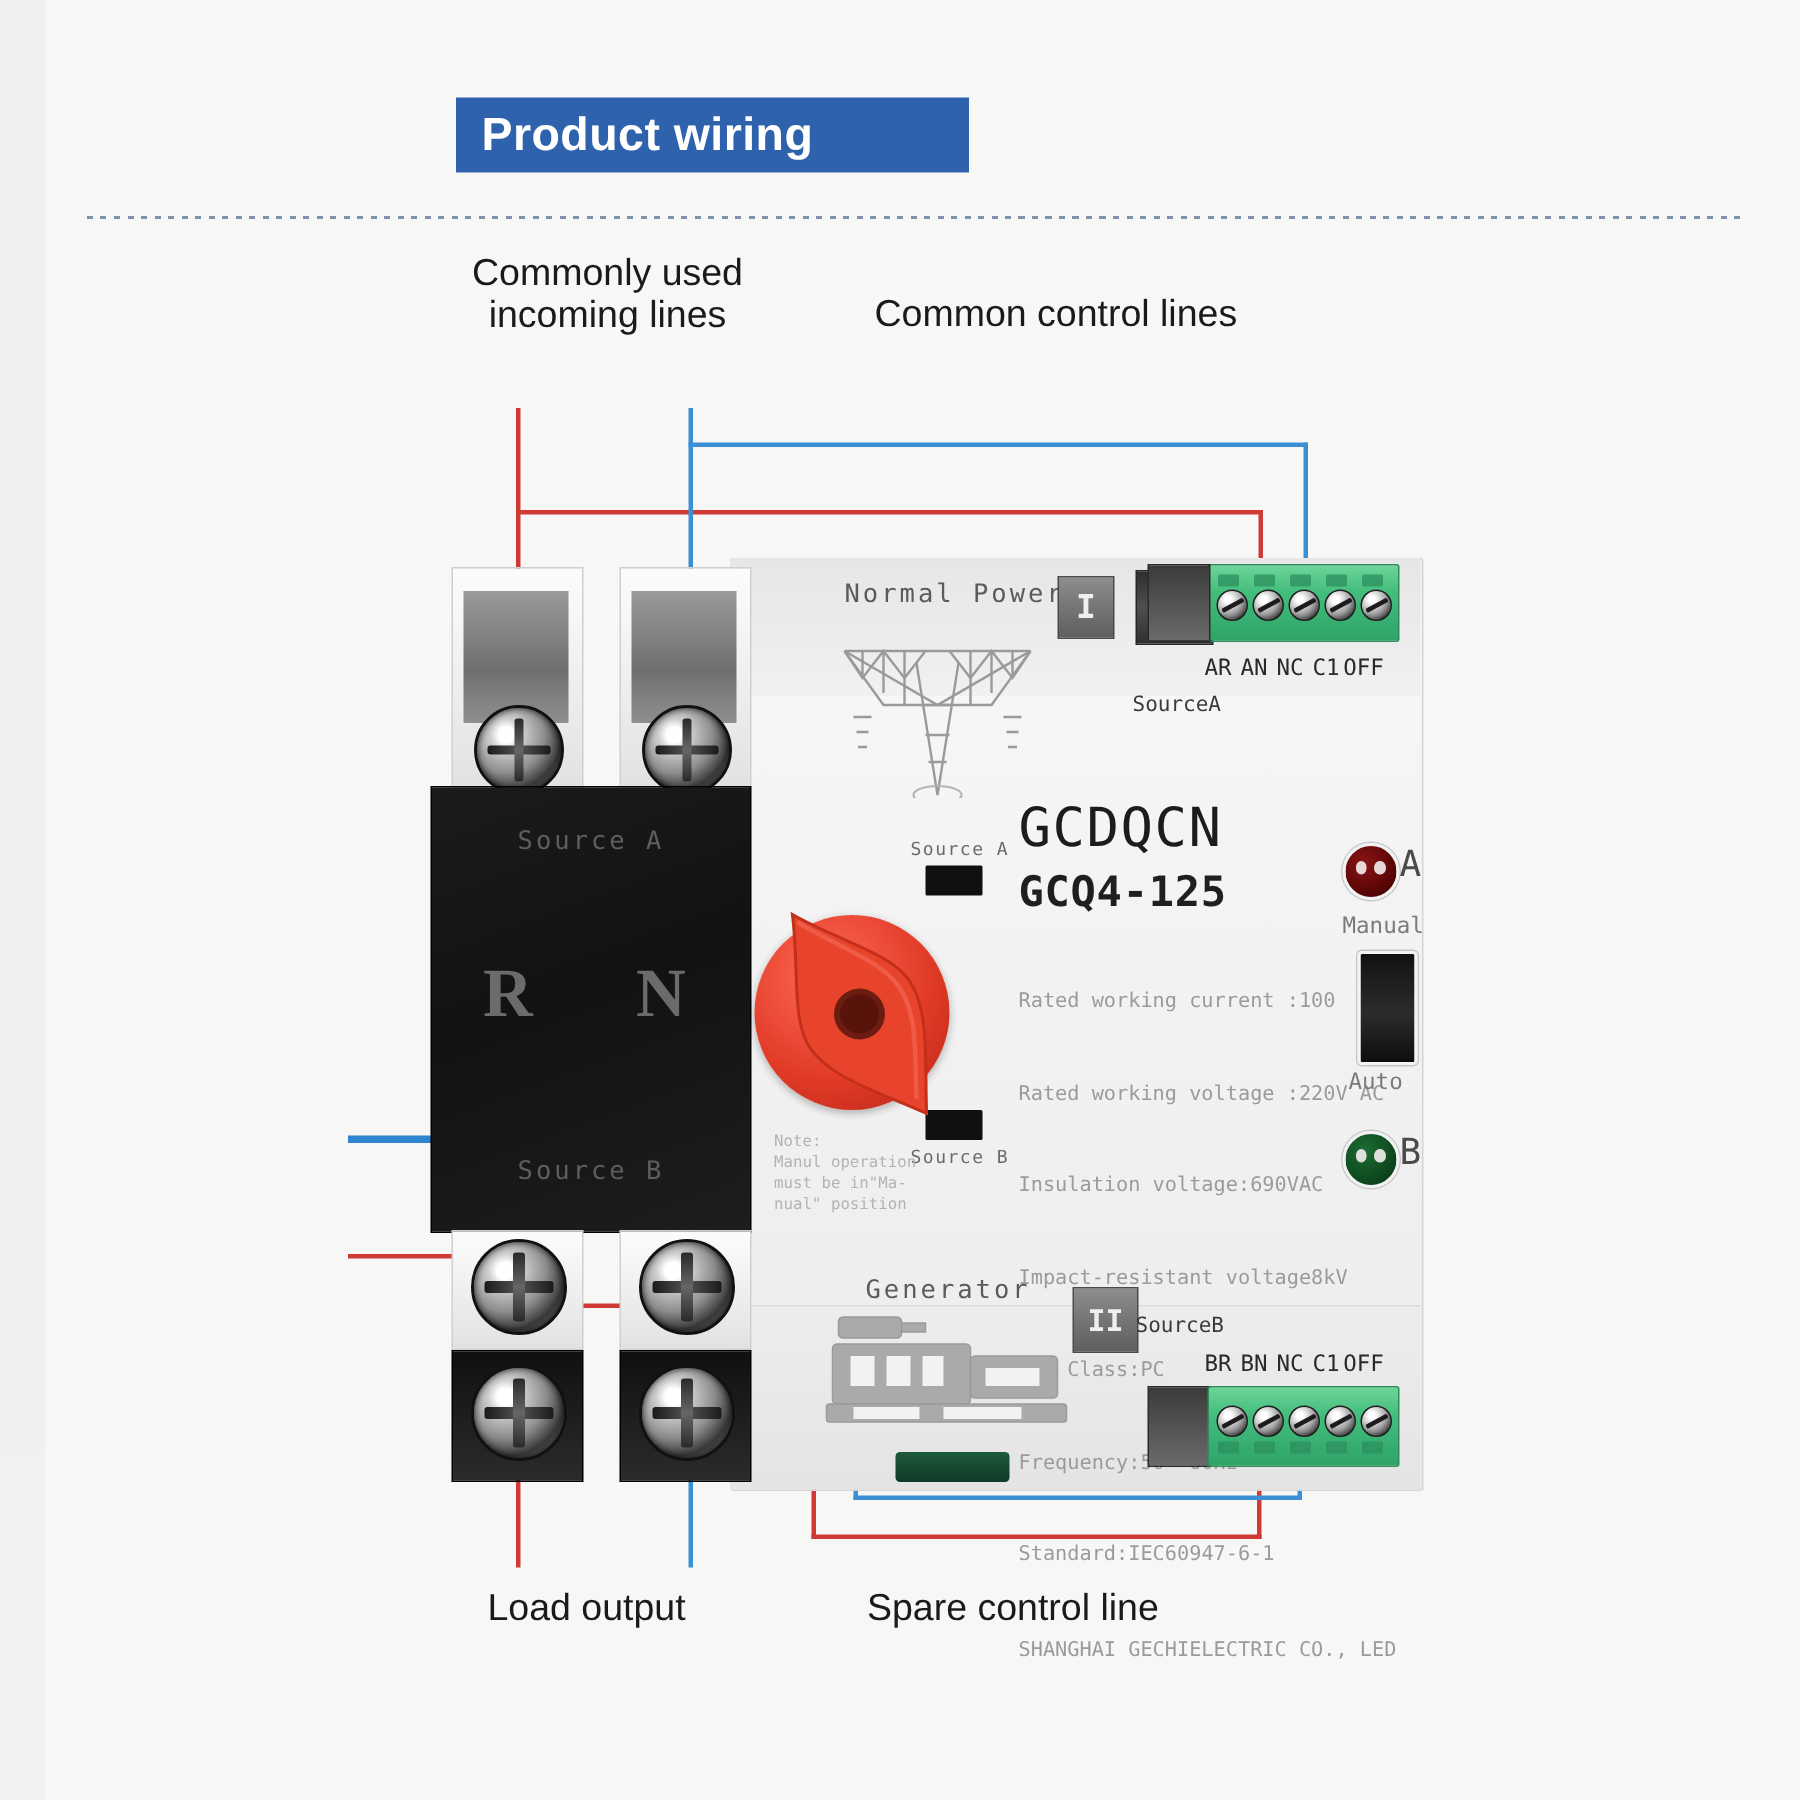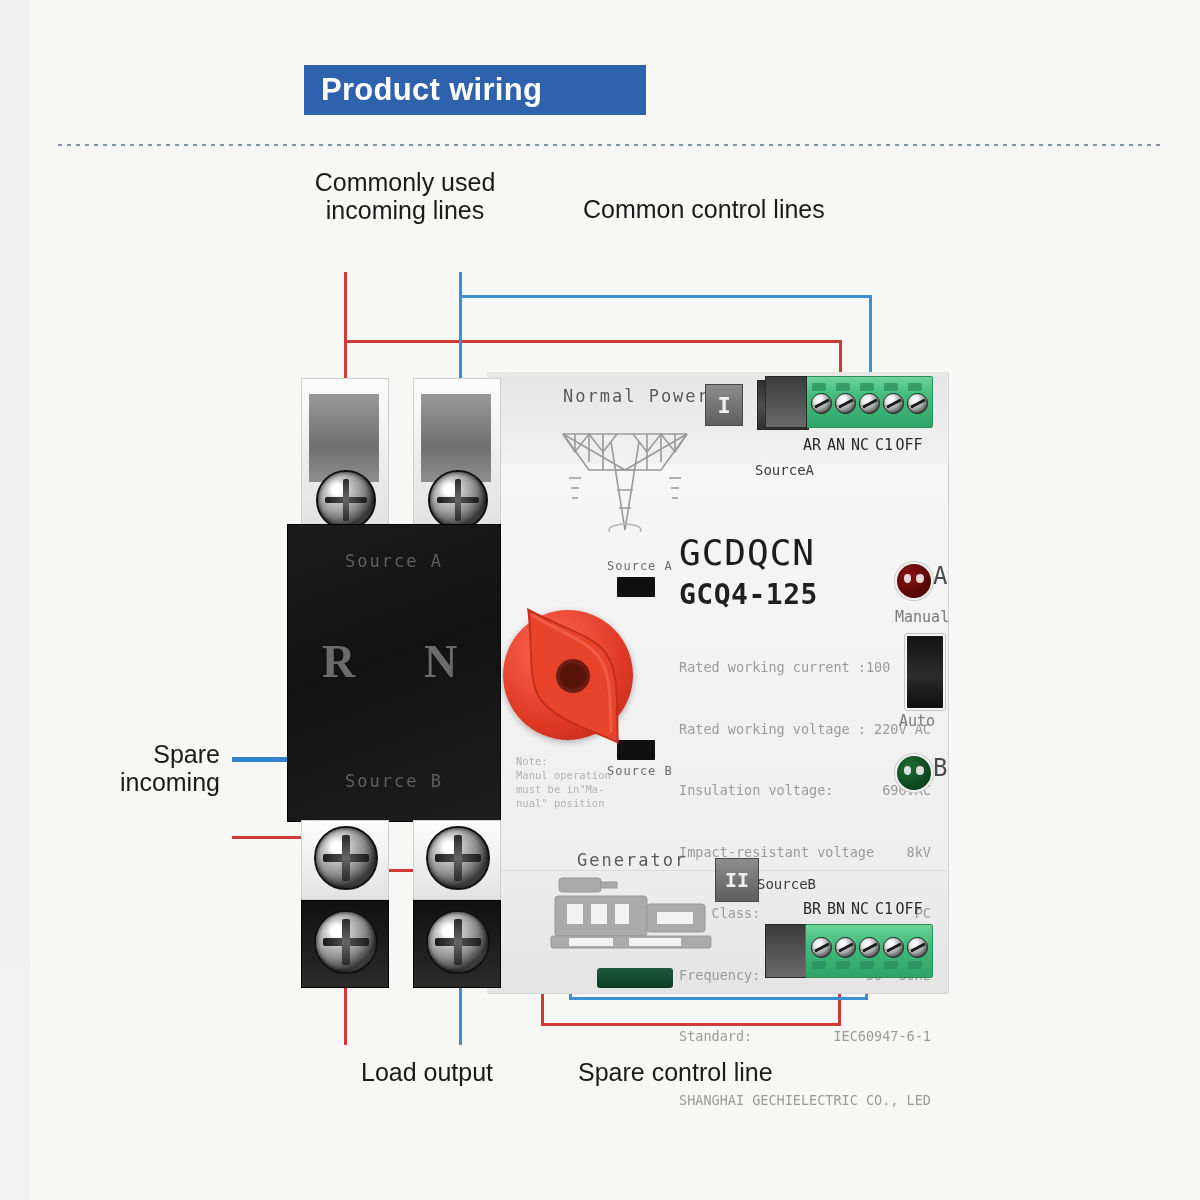--- a/index.html
+++ b/index.html
@@ -155,21 +155,21 @@
   .brand{
     position:absolute;color:#1c1c1c;font-size:36px;letter-spacing:1px;
     font-family:"DejaVu Sans Mono",monospace;white-space:nowrap;
   }
   .model{
     position:absolute;color:#1f1f1f;font-size:28px;letter-spacing:.5px;
     font-family:"DejaVu Sans Mono",monospace;white-space:nowrap;
   }
   .spec-list{position:absolute;color:#9b9b9b;font-size:13.5px;
     font-family:"DejaVu Sans Mono",monospace;line-height:1.52;white-space:pre;}
-  .spec-row{display:flex;justify-content:space-between;width:252px;}
+  .spec-row{display:flex;width:252px;}
   .note-box{
     position:absolute;color:#b3b3b3;font-size:10.5px;line-height:1.34;
     font-family:"DejaVu Sans Mono",monospace;white-space:pre;
   }
 
   
   .src-tag{
     position:absolute;color:#6a6a6a;font-size:12px;
     font-family:"DejaVu Sans Mono",monospace;letter-spacing:1px;white-space:nowrap;
   }
@@ -251,43 +251,41 @@
 incoming lines</div>
 
   <div class="w wr wv" style="left:344px;top:272px;height:232px;"></div>
   <div class="w wr wh" style="left:344px;top:340px;width:498px;"></div>
   <div class="w wr wv" style="left:839px;top:340px;height:60px;"></div>
 
   <div class="w wb wv" style="left:459px;top:272px;height:232px;"></div>
   <div class="w wb wh" style="left:459px;top:295px;width:413px;"></div>
   <div class="w wb wv" style="left:869px;top:295px;height:105px;"></div>
 
-  <div class="anno right" style="left:98px;top:740px;width:122px;">Spare
-incoming</div>
   <div class="leader blue" style="left:232px;top:757px;width:236px;"></div>
   <div class="w wb wv" style="left:459px;top:757px;height:110px;"></div>
 
   <div class="w wr wh" style="left:232px;top:836px;width:130px;"></div>
 
   <div class="w wr wv" style="left:344px;top:836px;height:36px;"></div>
   <div class="w wr wh" style="left:344px;top:869px;width:500px;"></div>
   <div class="w wr wv" style="left:541px;top:869px;height:157px;"></div>
   <div class="w wr wh" style="left:541px;top:1023px;width:300px;"></div>
   <div class="w wr wv" style="left:838px;top:948px;height:78px;"></div>
 
   <div class="w wb wv" style="left:459px;top:836px;height:36px;"></div>
   <div class="w wb wh" style="left:459px;top:840px;width:113px;"></div>
   <div class="w wb wv" style="left:569px;top:840px;height:160px;"></div>
   <div class="w wb wh" style="left:569px;top:997px;width:299px;"></div>
   <div class="w wb wv" style="left:865px;top:948px;height:52px;"></div>
 
   <div class="w wr wv" style="left:344px;top:940px;height:105px;"></div>
   <div class="w wb wv" style="left:459px;top:940px;height:105px;"></div>
 
-  <div class="anno" style="left:325px;top:1058px;margin-left:36px;">Load output</div>
+  <div class="anno" style="left:325px;top:1058px;">Load output</div>
   <div class="anno" style="left:578px;top:1058px;">Spare control line</div>
 
   <div class="device">
 
     <div class="housing"></div>
     <div class="housing-top-strip"></div>
     <div class="mid-face"></div>
     <div class="housing-bot-strip"></div>
 
     <div class="term-shell" style="left:14px;top:6px;width:86px;height:146px;"></div>

